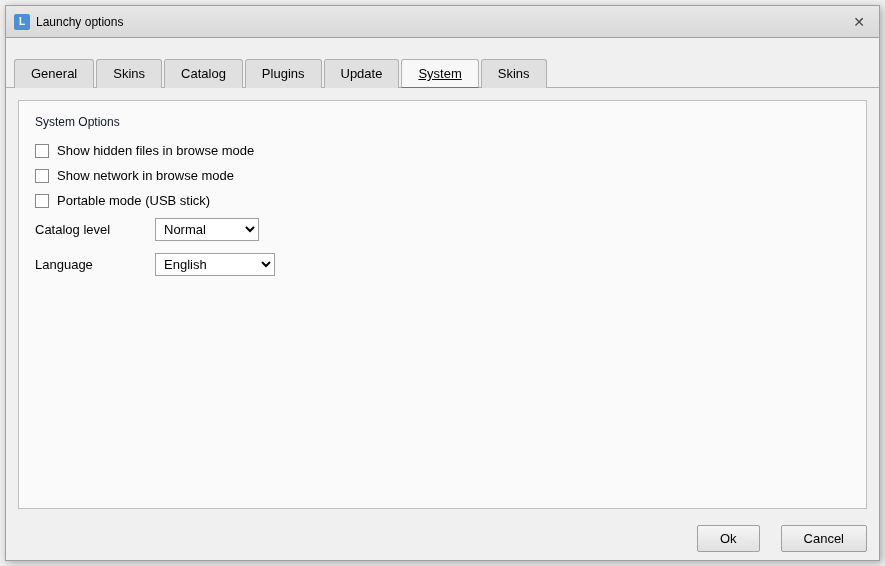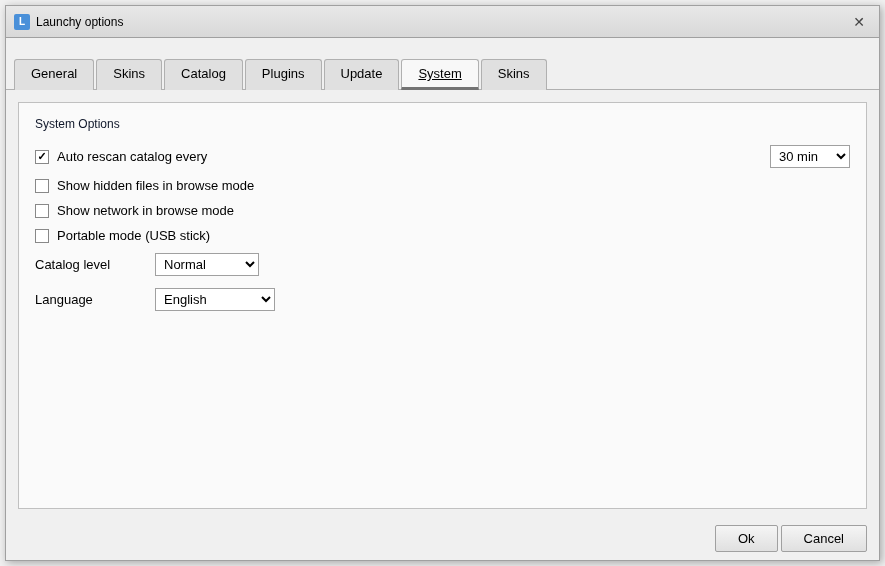--- a/index.html
+++ b/index.html
@@ -87,21 +87,21 @@
       margin-right: 2px;
       border-radius: 3px 3px 0 0;
       color: #000;
       font-size: 13px;
       position: relative;
       bottom: -1px;
     }
 
     .tab.active {
       background: #f8f8f8;
-      border-bottom: 3px solid #737373;
+      border-bottom: 1px solid #737373;
       z-index: 1;
       font-weight: normal;
       text-decoration: underline;
     }
 
     .content-area {
       flex: 1;
       padding: 12px 12px 8px 12px;
       overflow: auto;
     }
@@ -188,21 +188,21 @@
     }
 
     .lang-select {
       width: 120px;
     }
 
     .footer {
       display: flex;
       justify-content: flex-end;
       padding: 8px 12px;
-      gap: 3px;
+      gap: 21px;
       flex-shrink: 0;
     }
 
     .btn {
       padding: 5px 22px;
       border: 1px solid #a0a0a0;
       background: linear-gradient(to bottom, #f5f5f5, #e0e0e0);
       font-size: 13px;
       font-family: inherit;
       cursor: pointer;
@@ -229,35 +229,20 @@
     <div class="tab">Plugins</div>
     <div class="tab">Update</div>
     <div class="tab active">System</div>
     <div class="tab">Skins</div>
   </div>
 
   <div class="content-area">
     <div class="panel">
       <div class="section-title">System Options</div>
 
-      <div class="option-row">
-        <label class="checkbox-wrapper">
-          <div class="checkbox checked"></div>
-          <span>Auto rescan catalog every</span>
-        </label>
-        <div class="dropdown-wrapper">
-          <select class="rescan-select">
-            <option>5 min</option>
-            <option>10 min</option>
-            <option>15 min</option>
-            <option selected="">30 min</option>
-            <option>60 min</option>
-          </select>
-        </div>
-      </div>
 
       <div class="option-row">
         <label class="checkbox-wrapper">
           <div class="checkbox"></div>
           <span>Show hidden files in browse mode</span>
         </label>
       </div>
 
       <div class="option-row">
         <label class="checkbox-wrapper">

